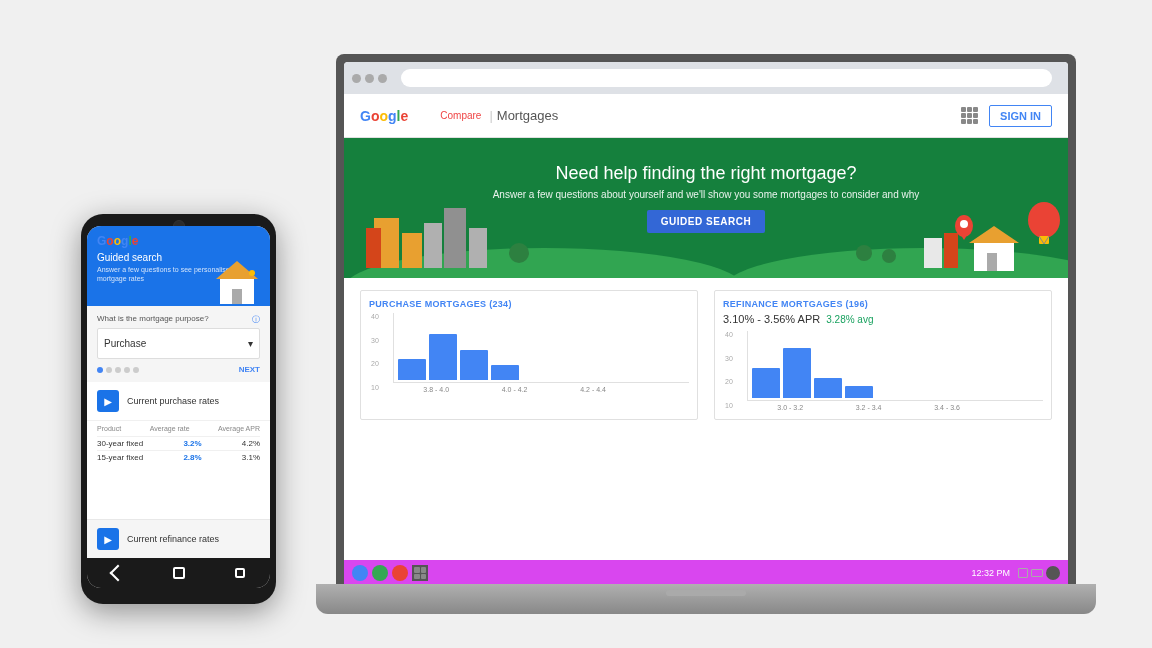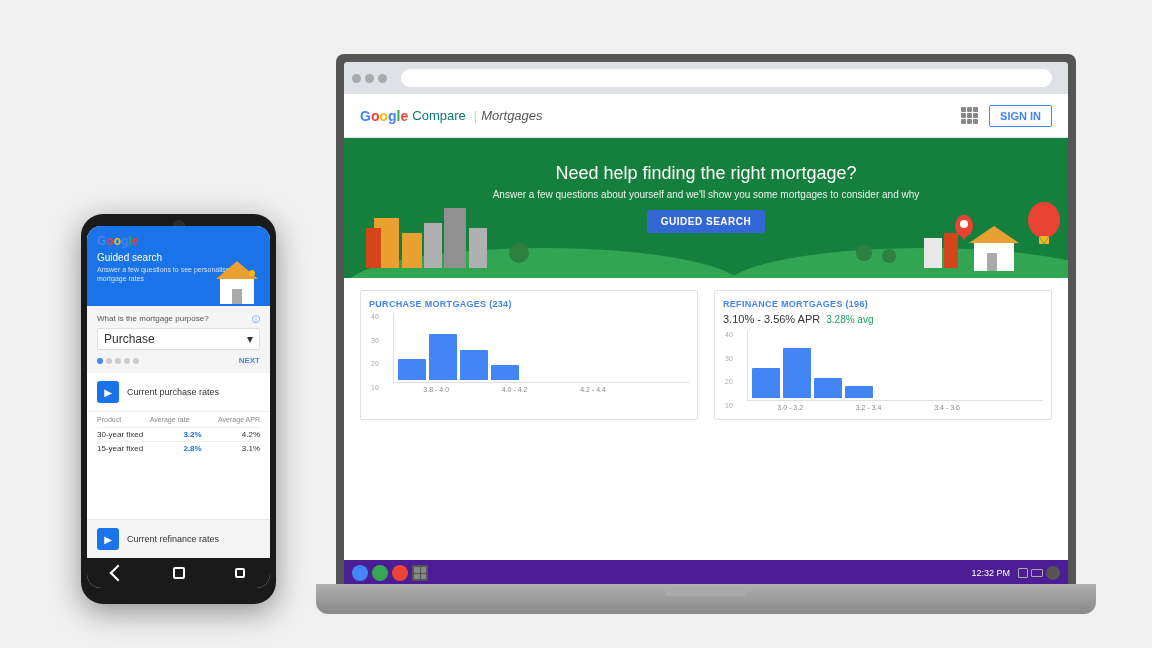--- a/index.html
+++ b/index.html
@@ -118,33 +118,33 @@
       color: #4285f4;
       margin-right: 4px;
     }
     .google-logo-small span:nth-child(1){color:#4285f4;}
     .google-logo-small span:nth-child(2){color:#ea4335;}
     .google-logo-small span:nth-child(3){color:#fbbc05;}
     .google-logo-small span:nth-child(4){color:#4285f4;}
     .google-logo-small span:nth-child(5){color:#34a853;}
     .google-logo-small span:nth-child(6){color:#ea4335;}
     .compare-text {
-      font-size: 13px;
-      color: #0f766e;
+      font-size: 10px;
+      color: #ef4444;
       margin-right: 4px;
+      margin-left: 28px;
     }
     .divider {
       color: #ccc;
       font-size: 13px;
       margin: 0 4px;
     }
     .mortgages-text {
       font-size: 13px;
       color: #555;
-      font-style: italic;
     }
     .header-spacer { flex: 1; }
     .grid-icon {
       width: 18px; height: 18px;
       display: grid;
       grid-template-columns: repeat(3,5px);
       grid-template-rows: repeat(3,5px);
       gap: 1px;
       margin-right: 10px;
     }
@@ -302,21 +302,21 @@
       color: #aaa;
     }
     .chart-wrapper {
       position: relative;
       margin-left: 24px;
     }
 
     
     .taskbar {
       height: 26px;
-      background: #4c1d95;
+      background: #d946ef;
       display: flex;
       align-items: center;
       padding: 0 8px;
       flex-shrink: 0;
     }
     .taskbar-spacer { flex: 1; }
     .taskbar-time { color: #fff; font-size: 9px; }
 
     
     .phone {
@@ -420,22 +420,22 @@
       font-size: 8px;
       color: #555;
       margin-bottom: 3px;
       display: flex;
       justify-content: space-between;
     }
     .phone-select {
       background: #fff;
       border: 1px solid #ddd;
       border-radius: 2px;
-      padding: 3px 6px;
-      font-size: 12px;
+      padding: 9px 6px;
+      font-size: 10px;
       color: #333;
       width: 100%;
       display: flex;
       justify-content: space-between;
       align-items: center;
     }
     .phone-progress {
       display: flex;
       align-items: center;
       justify-content: space-between;

